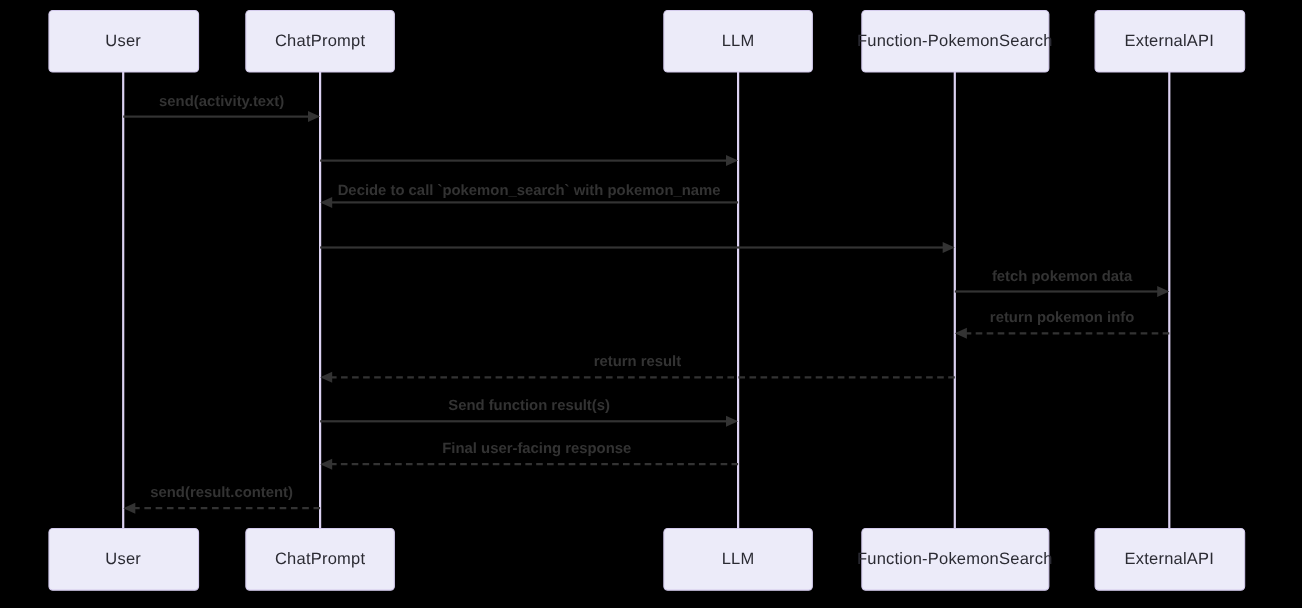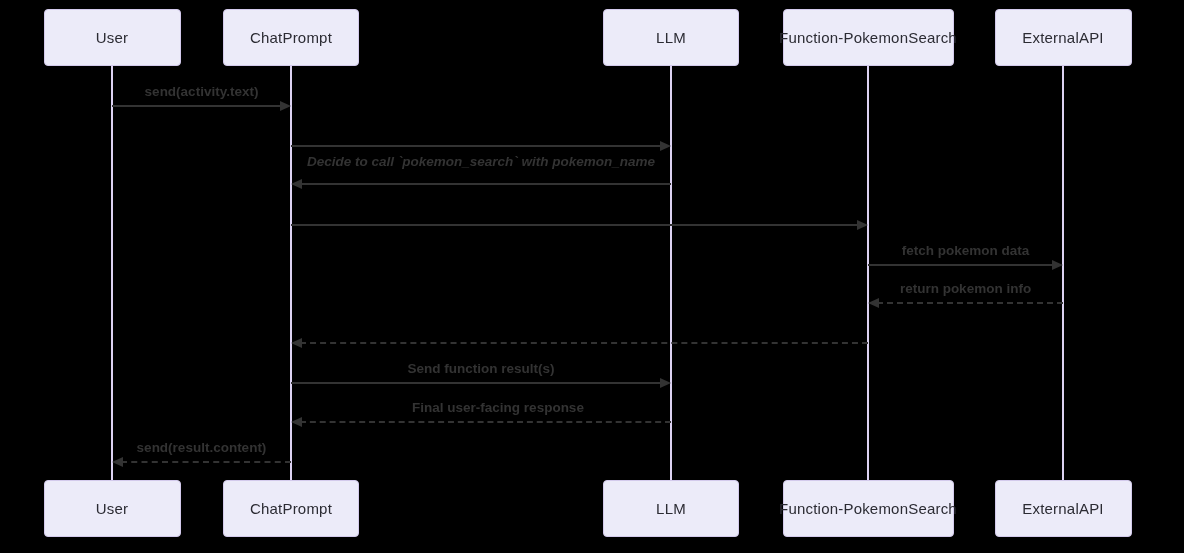--- a/index.html
+++ b/index.html
@@ -103,35 +103,36 @@
       <span class="actor-label">ExternalAPI</span>
     </div>
     <div class="actor-box" style="left: 994.5px; top: 480px; width: 137px;">
       <span class="actor-label">ExternalAPI</span>
     </div>
     <div class="msg-label" style="left: -98.5px; top: 82px;">send(activity.text)</div>
     <div class="msg-line" style="left: 112px; top: 105px; width: 170px;"></div>
     <div class="arrowhead right" style="left: 280px; top: 101px;"></div>
     <div class="msg-line" style="left: 291px; top: 145px; width: 371px;"></div>
     <div class="arrowhead right" style="left: 660px; top: 141px;"></div>
-    <div class="msg-label" style="left: 181px; top: 152px; font-style: italic;">Decide to call `pokemon_search` with pokemon_name</div>
+    <div class="msg-label" style="left: 181px; top: 163px;">Decide to call `pokemon_search` with pokemon_name</div>
     <div class="msg-line" style="left: 300px; top: 183px; width: 371px;"></div>
     <div class="arrowhead left" style="left: 291px; top: 179px;"></div>
     <div class="msg-line" style="left: 291px; top: 224px; width: 568px;"></div>
     <div class="arrowhead right" style="left: 857px; top: 220px;"></div>
     <div class="msg-label" style="left: 665.5px; top: 241px;">fetch pokemon data</div>
     <div class="msg-line" style="left: 868px; top: 264px; width: 186px;"></div>
     <div class="arrowhead right" style="left: 1052px; top: 260px;"></div>
     <div class="msg-label" style="left: 665.5px; top: 279px;">return pokemon info</div>
     <div class="msg-line dashed" style="left: 877px; top: 302px; width: 186px;"></div>
     <div class="arrowhead left" style="left: 868px; top: 298px;"></div>
+    <div class="msg-label" style="left: 279.5px; top: 319px;">return result</div>
     <div class="msg-line dashed" style="left: 300px; top: 342px; width: 568px;"></div>
     <div class="arrowhead left" style="left: 291px; top: 338px;"></div>
     <div class="msg-label" style="left: 181px; top: 359px;">Send function result(s)</div>
     <div class="msg-line" style="left: 291px; top: 382px; width: 371px;"></div>
     <div class="arrowhead right" style="left: 660px; top: 378px;"></div>
-    <div class="msg-label" style="left: 198px; top: 398px;">Final user-facing response</div>
+    <div class="msg-label" style="left: 188px; top: 398px;">Final user-facing response</div>
     <div class="msg-line dashed" style="left: 300px; top: 421px; width: 371px;"></div>
     <div class="arrowhead left" style="left: 291px; top: 417px;"></div>
     <div class="msg-label" style="left: -98.5px; top: 438px;">send(result.content)</div>
     <div class="msg-line dashed" style="left: 121px; top: 461px; width: 170px;"></div>
     <div class="arrowhead left" style="left: 112px; top: 457px;"></div>
   </div>
 
 </body></html>

